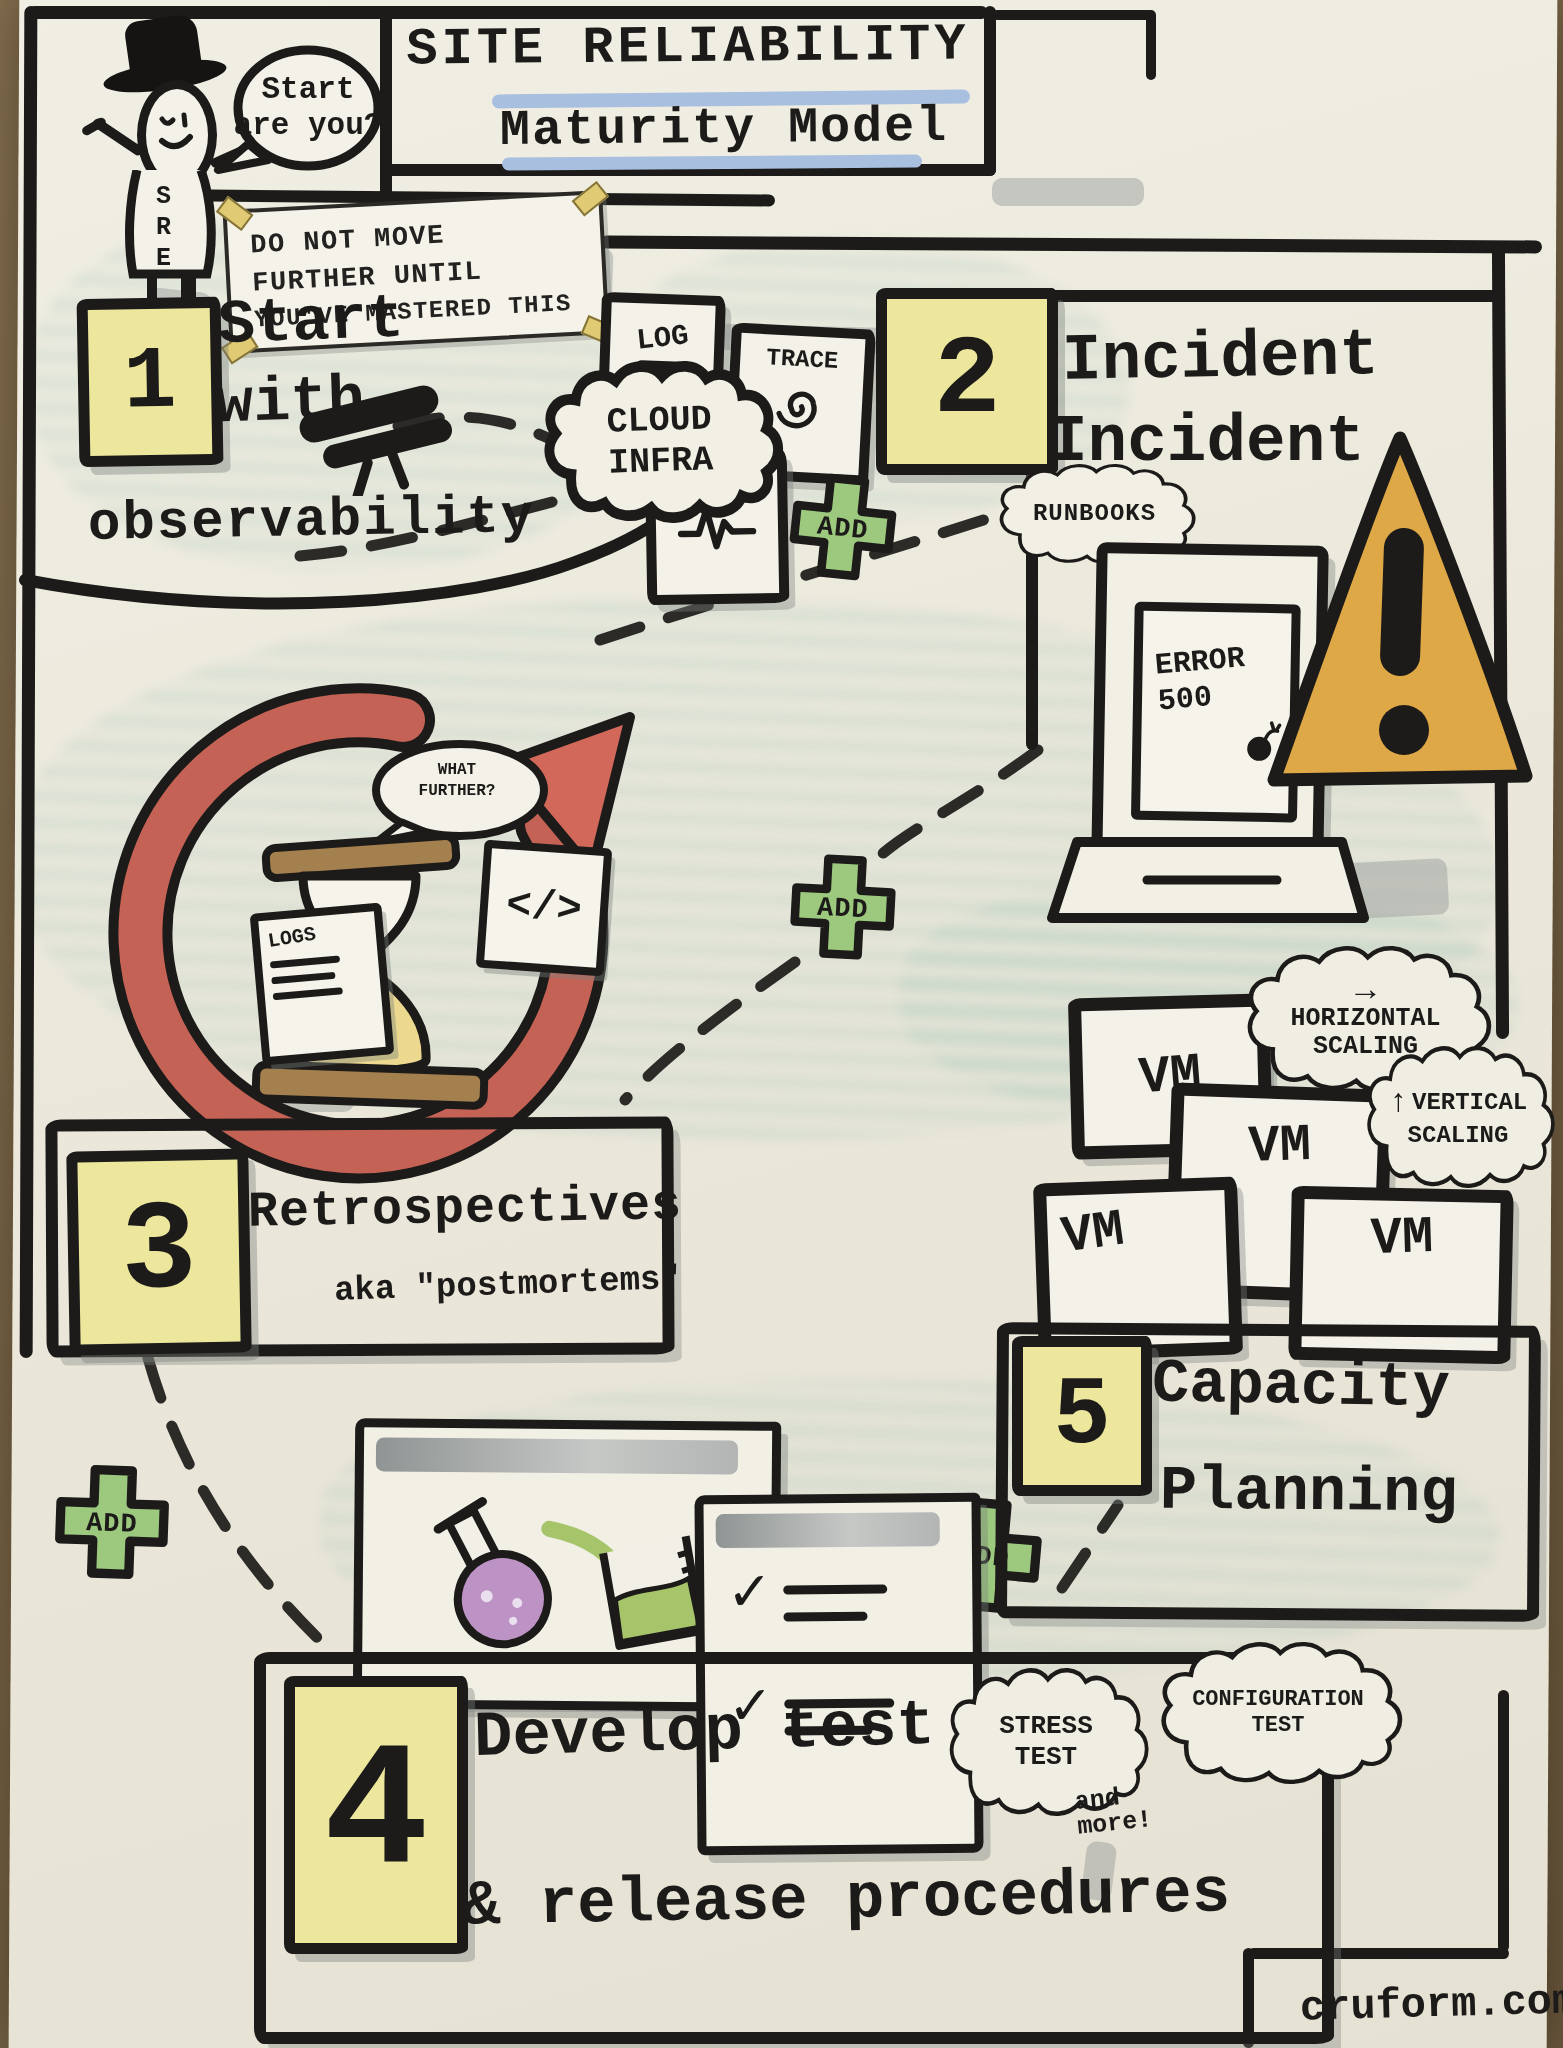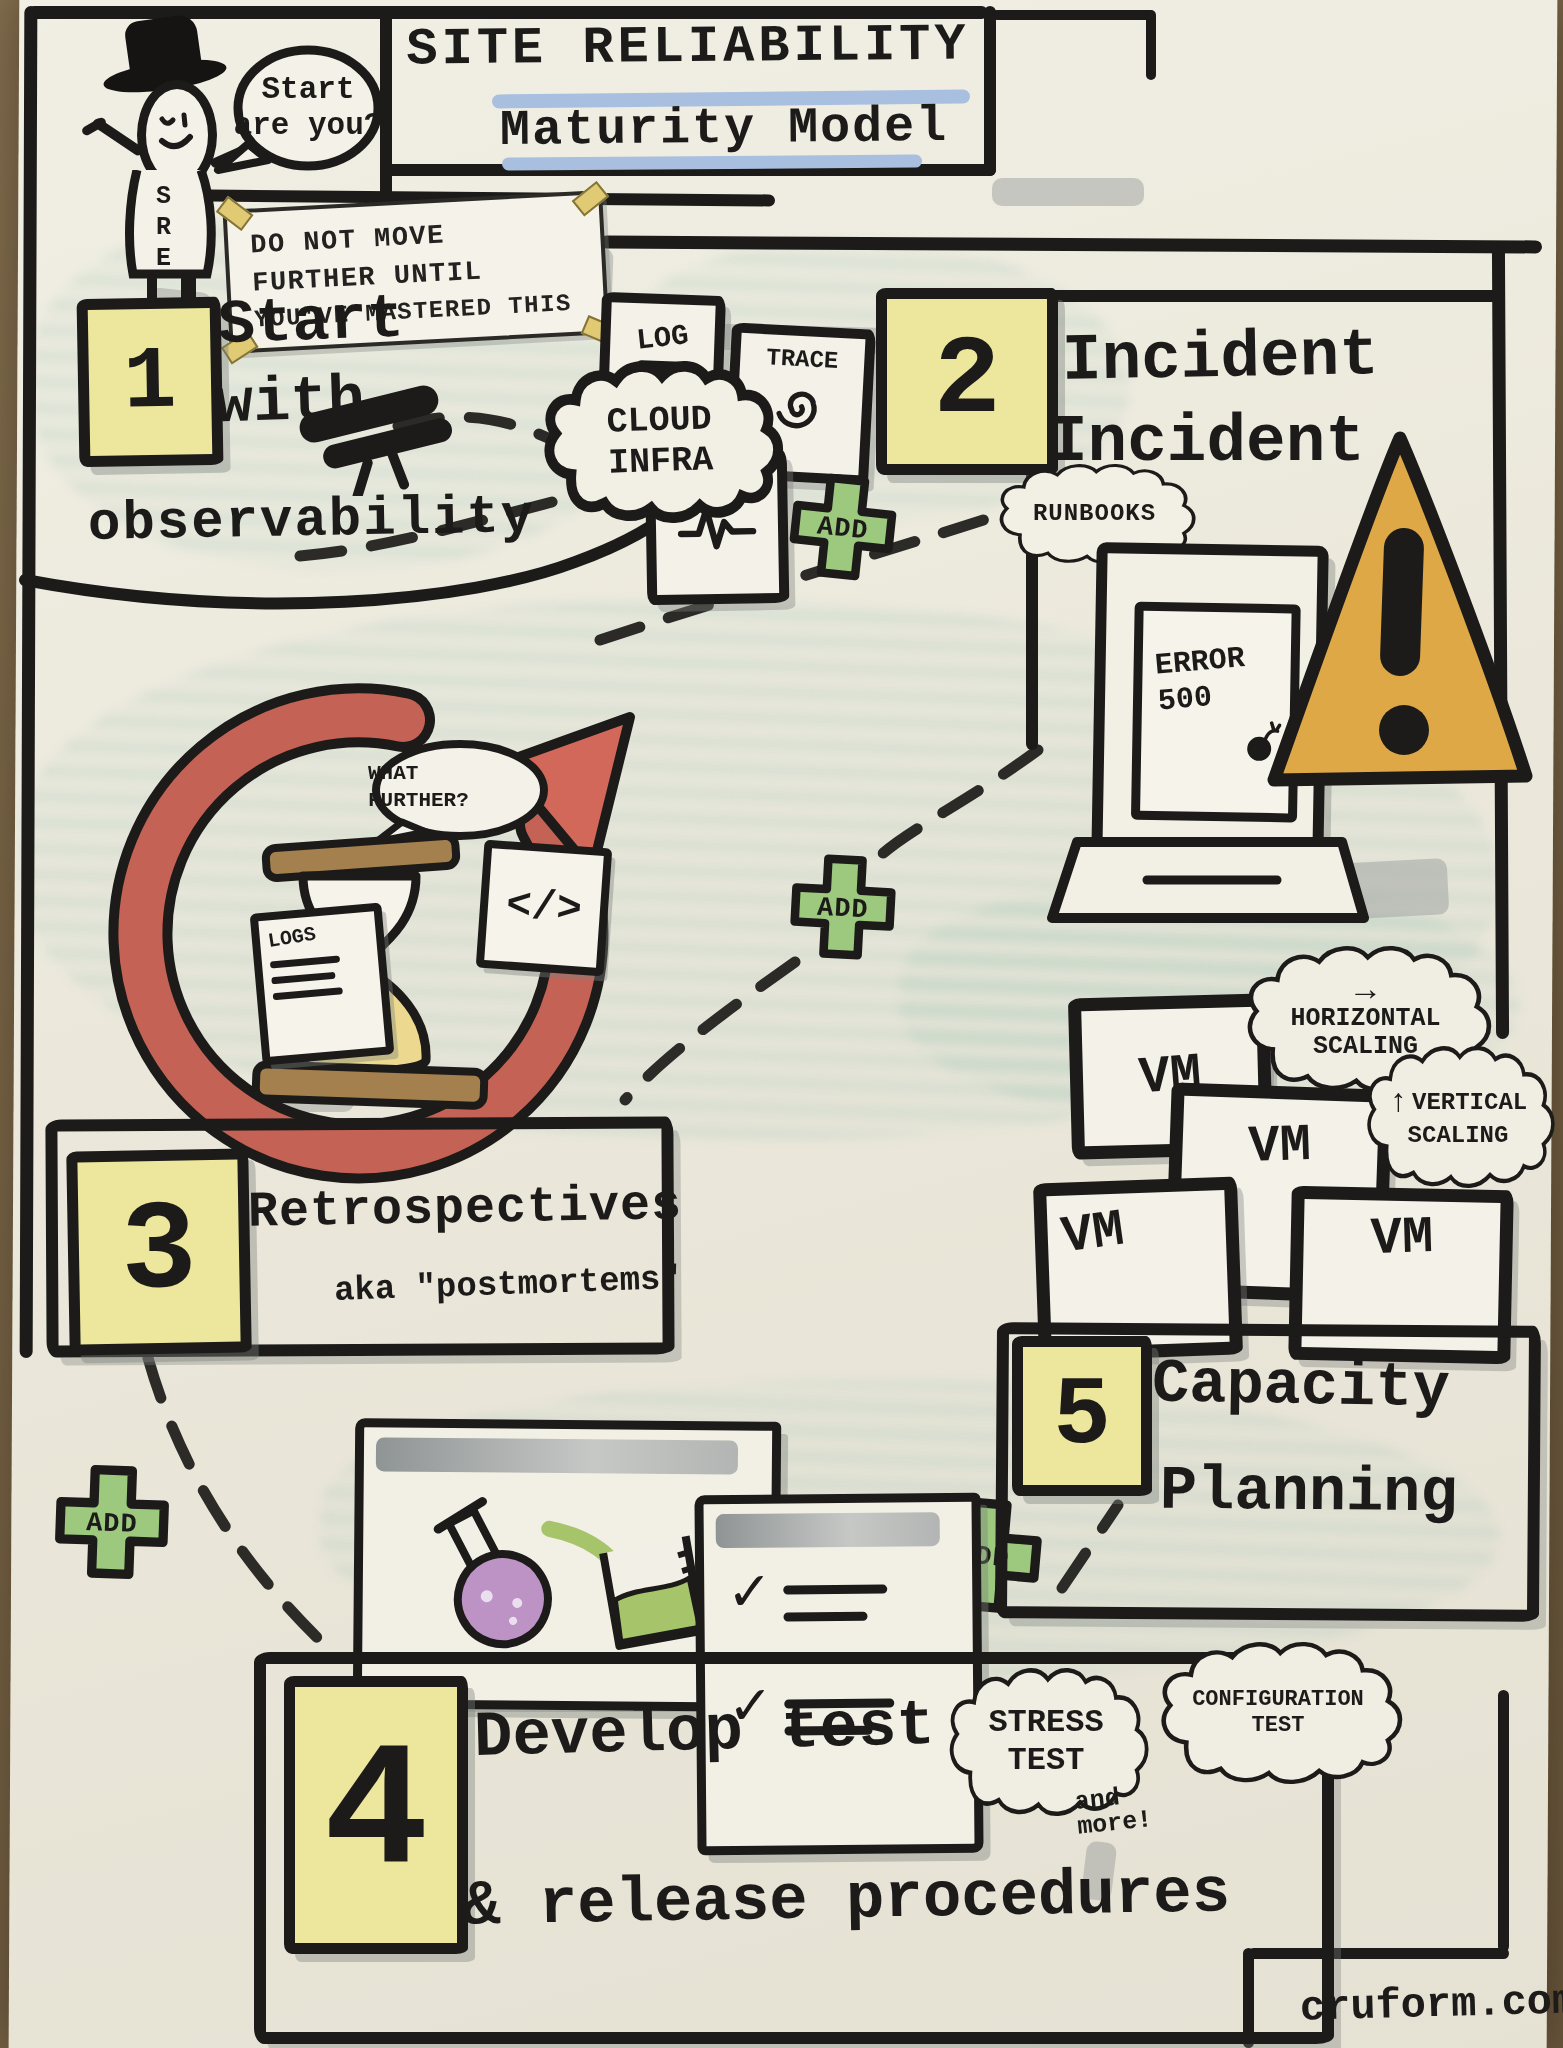--- a/index.html
+++ b/index.html
@@ -259,21 +259,21 @@
     <path d="M146,14 C168,64 236,240 272,352 L20,356 C62,238 122,68 146,14 Z" fill="#dfa846" stroke="#1c1b19" stroke-width="13" stroke-linejoin="round"></path>
     <rect x="128" y="104" width="40" height="148" rx="20" fill="#1c1b19" transform="rotate(2 148 178)"></rect>
     <circle cx="150" cy="306" r="25" fill="#1c1b19"></circle>
   </svg>
 
   <div class="abs" style="left:368px;top:736px;width:178px;height:112px">
     <svg viewBox="0 0 178 112" style="position:absolute;inset:0;width:100%;height:100%;overflow:visible">
       <ellipse cx="92" cy="54" rx="84" ry="46" fill="#f4f2e8" stroke="#1c1b19" stroke-width="8"></ellipse>
       <path d="M34,86 L8,106 L58,96 Z" fill="#f4f2e8" stroke="#1c1b19" stroke-width="7" stroke-linejoin="round"></path>
     </svg>
-    <div class="abs" style="left:0;top:24px;width:178px;text-align:left;font-weight:800;font-size:21px;line-height:1.3">
+    <div class="abs" style="left:0;top:24px;width:178px;text-align:center;font-weight:800;font-size:16px;line-height:1.3">
       <div>WHAT</div>
       <div>FURTHER?</div>
     </div>
   </div>
 
   <svg class="abs" style="left:248px;top:828px;width:250px;height:300px" viewBox="0 0 250 300">
     <rect x="18" y="14" width="190" height="30" rx="10" fill="#a4804e" stroke="#1c1b19" stroke-width="8" transform="rotate(-4 113 29)"></rect>
     <path d="M55,48 C55,100 100,122 113,138 C126,122 168,100 168,48 Z" fill="#f6f3ea" stroke="#1c1b19" stroke-width="9" stroke-linejoin="round"></path>
     <circle cx="108" cy="120" r="3.5" fill="#1c1b19"></circle>
       <circle cx="122" cy="126" r="3.5" fill="#1c1b19"></circle>
@@ -386,21 +386,21 @@
   <div class="numbox" style="left:284px;top:1676px;width:162px;height:256px;font-size:176px">
     <span>4</span>
   </div>
   <div class="txt" style="left:474px;top:1700px;font-size:64px;transform:rotate(-1.5deg)">Develop test</div>
   <div class="txt" style="left:462px;top:1868px;font-size:64px;transform:rotate(-1deg)">&amp; release procedures</div>
 
   <div class="cloud" style="left:942px;top:1668px;width:208px;height:148px">
     <svg class="shape" viewBox="0 0 220 130" preserveAspectRatio="none">
         <use href="#cloudP" fill="#f0ede3" stroke="#1c1b19" stroke-width="4"></use>
       </svg>
-    <div class="cloudtxt" style="font-size:32px;font-weight:700">
+    <div class="cloudtxt" style="font-size:26px;font-weight:700">
       <div>STRESS</div>
       <div>TEST</div>
     </div>
   </div>
   <div class="cloud" style="left:1152px;top:1642px;width:252px;height:142px">
     <svg class="shape" viewBox="0 0 220 130" preserveAspectRatio="none">
         <use href="#cloudP" fill="#f0ede3" stroke="#1c1b19" stroke-width="4"></use>
       </svg>
     <div class="cloudtxt" style="font-size:22px;font-weight:700">
       <div>CONFIGURATION</div>

